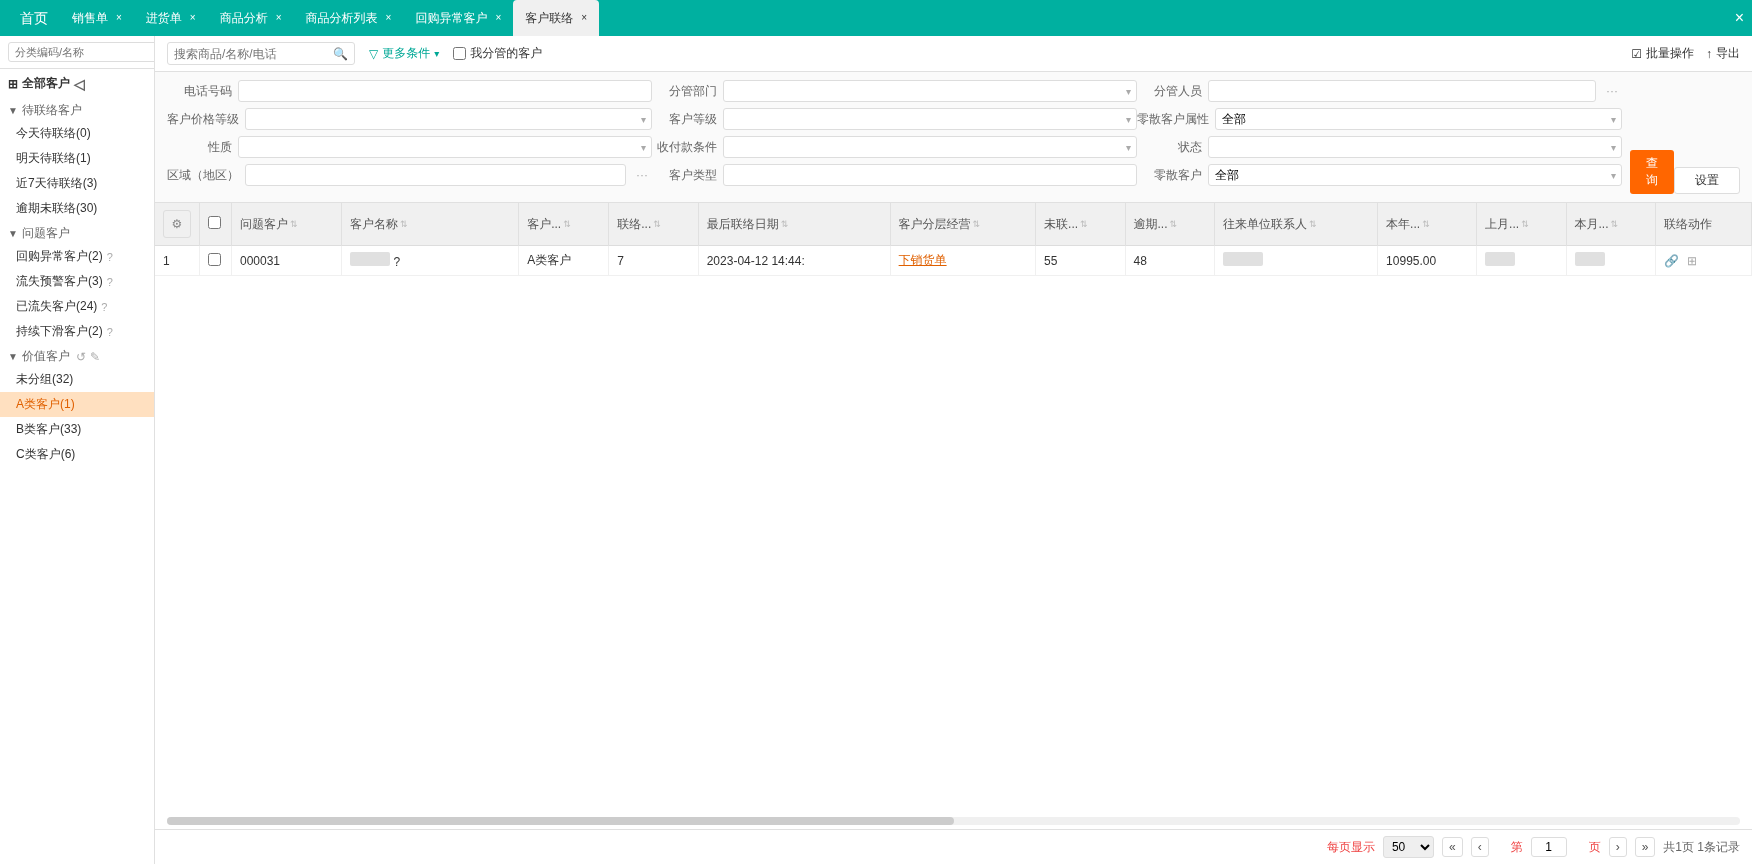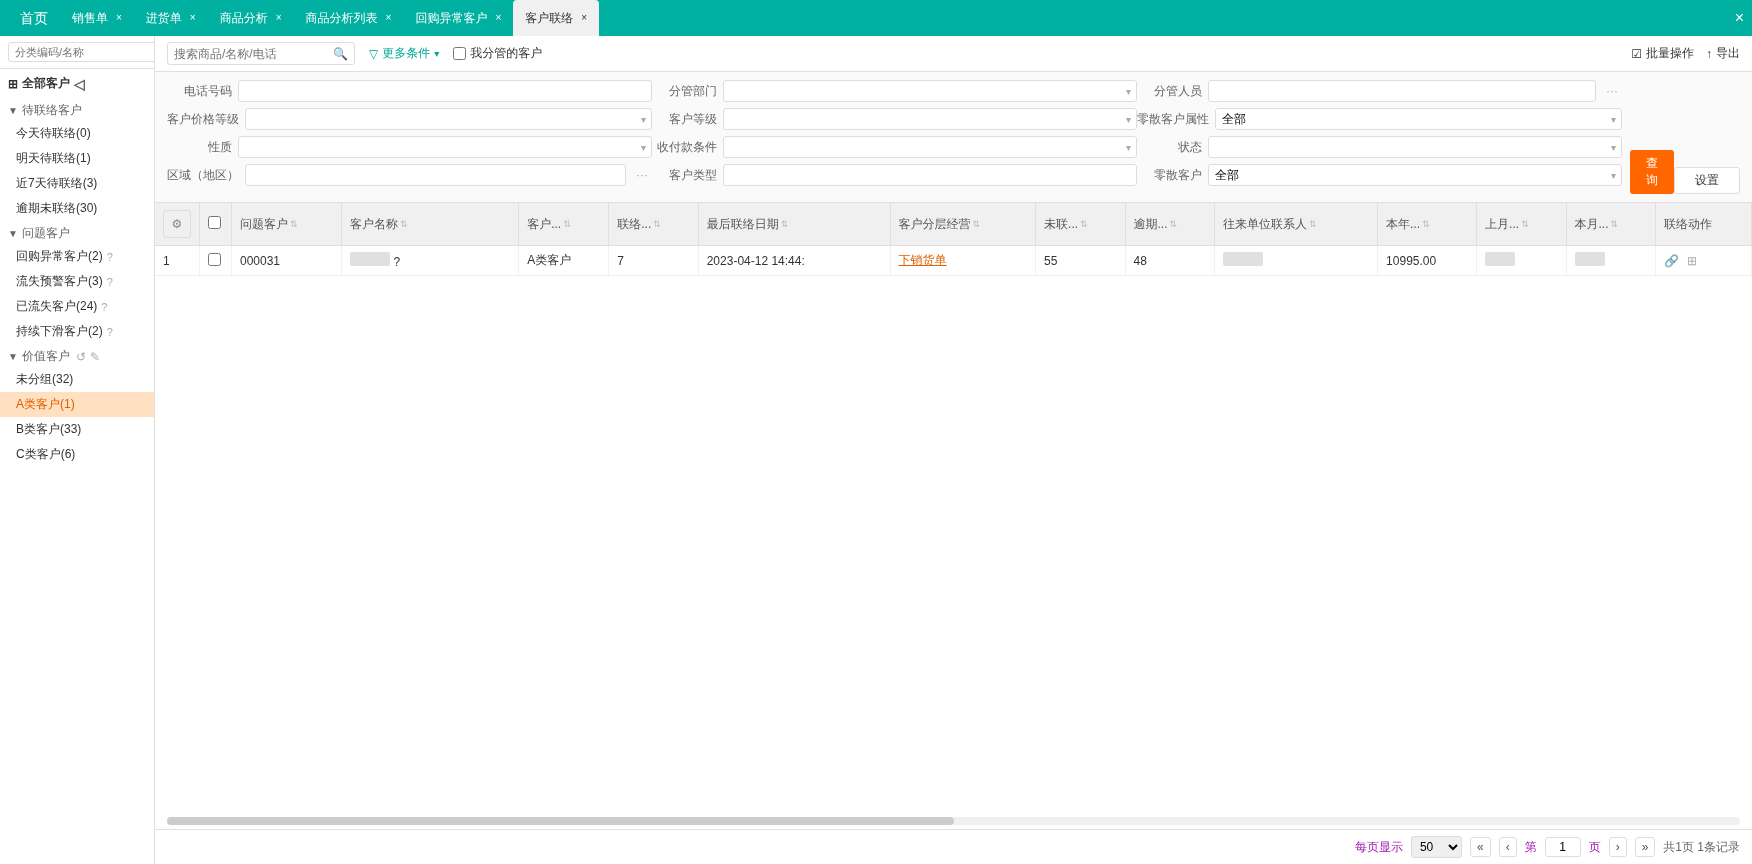--- a/index.html
+++ b/index.html
@@ -306,21 +306,21 @@
     
     .pagination {
       display: flex;
       align-items: center;
       padding: 6px 12px;
       border-top: 1px solid #e0e0e0;
       gap: 8px;
       background: white;
       justify-content: flex-end;
     }
-    .pagination-label { color: #a21caf; }
+    .pagination-label { color: #ef4444; margin-left: 14px; }
     .pagination-select {
       border: 1px solid #ddd;
       border-radius: 3px;
       padding: 2px 4px;
       font-size: 12px;
       outline: none;
     }
     .pagination-btn {
       border: 1px solid #ddd;
       background: white;

